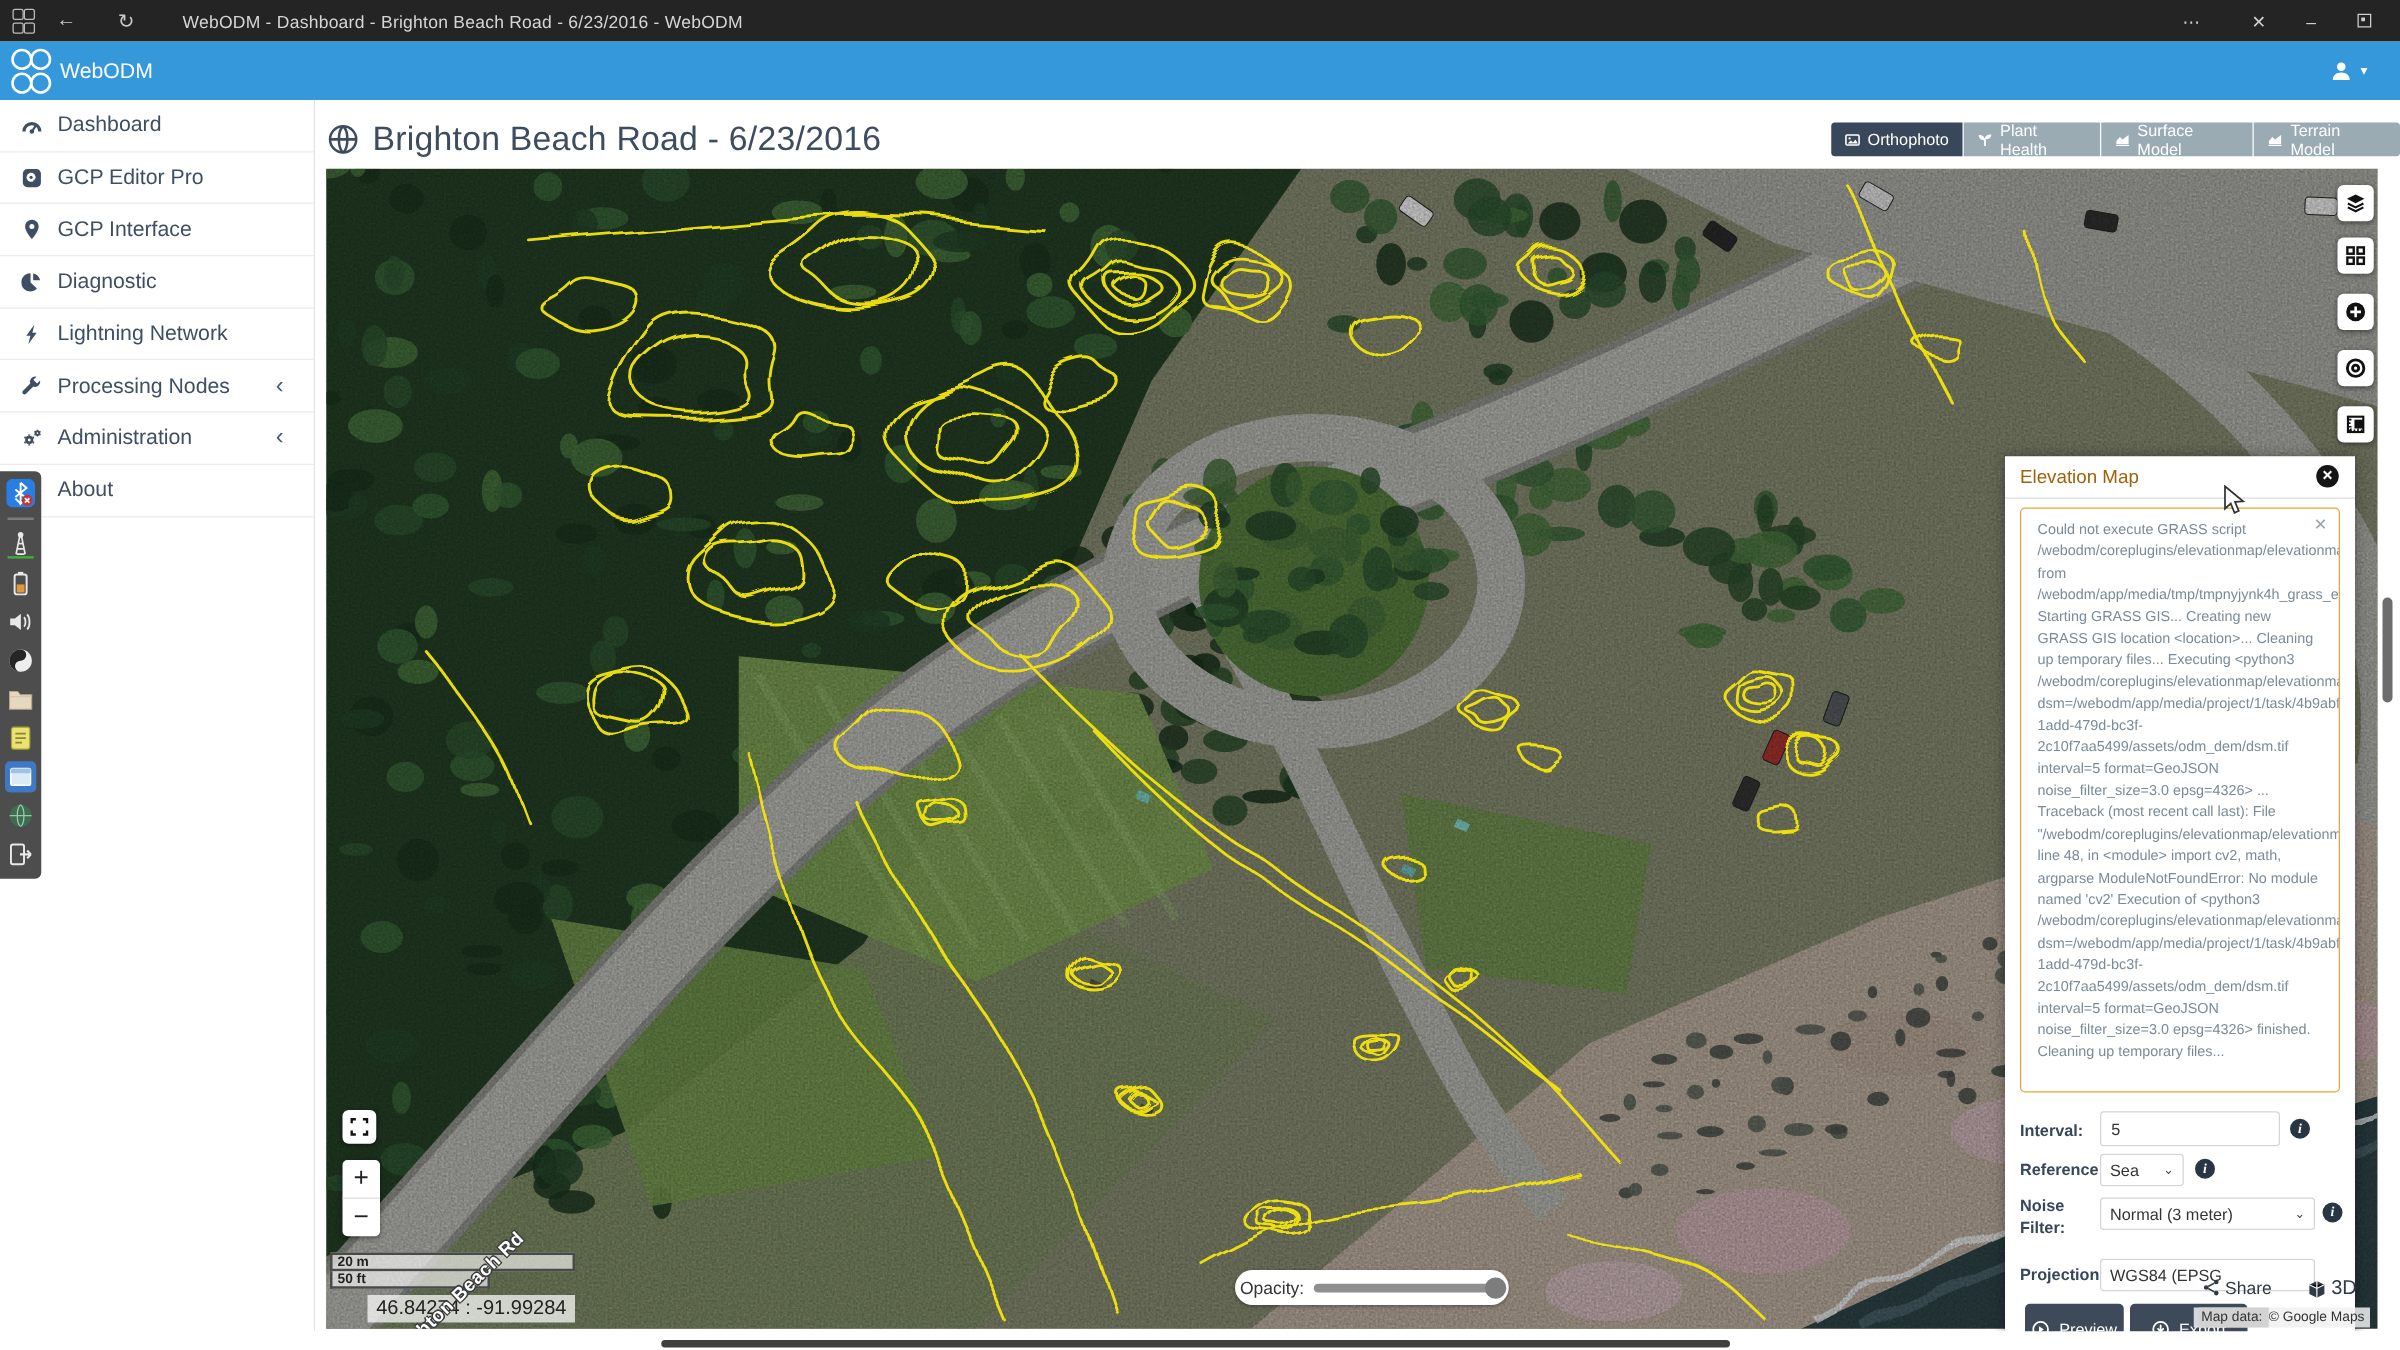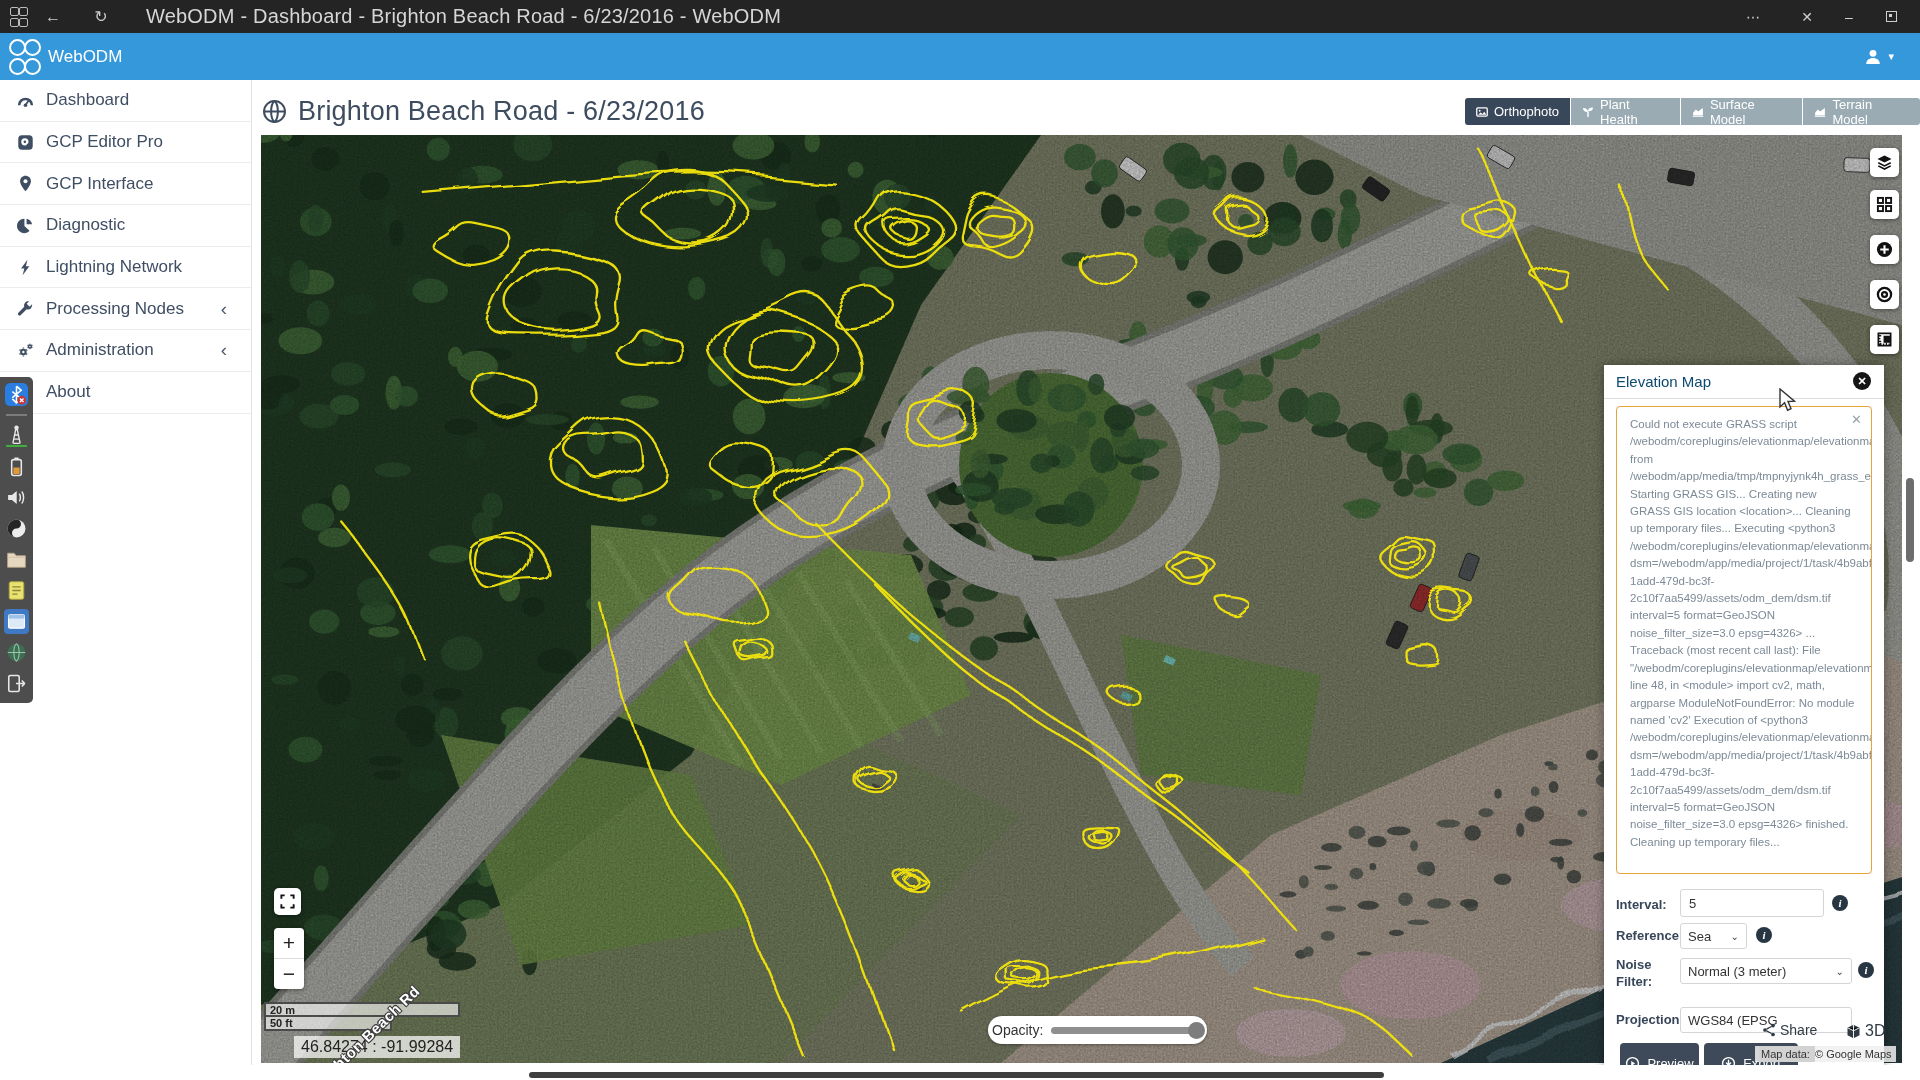--- a/index.html
+++ b/index.html
@@ -6,21 +6,21 @@
   body{width:1920px;height:1080px;position:relative;overflow:hidden;background:#fff;
        font-family:"Liberation Sans",sans-serif;-webkit-font-smoothing:antialiased;}
   .abs{position:absolute;}
 
   
   .browser-bar{left:0;top:0;width:1920px;height:33px;background:#242424;color:#cfcfcf;
     display:flex;align-items:center;z-index:90;}
   .bb-ico{width:34px;text-align:center;font-size:16px;color:#c9c9c9;cursor:default;}
   .bb-grid{display:grid;grid-template-columns:7px 7px;grid-gap:2px;margin:0 10px 0 10px;}
   .bb-grid i{width:7px;height:7px;border:1.6px solid #bdbdbd;border-radius:2px;display:block;}
-  .bb-title{font-size:20px;color:#d6d6d6;margin-left:28px;letter-spacing:.2px;}
+  .bb-title{font-size:14px;color:#d6d6d6;margin-left:28px;letter-spacing:.2px;}
   .bb-right{margin-left:auto;display:flex;align-items:center;gap:0;}
   .bb-btn{width:42px;text-align:center;font-size:14px;color:#d0d0d0;}
   .bb-max{width:9px;height:9px;border:1.5px solid #cfcfcf;display:inline-block;position:relative;}
   .bb-max:after{content:"";position:absolute;left:2px;top:2px;width:3px;height:3px;background:#cfcfcf;}
 
   
   .app-header{left:0;top:33px;width:1920px;height:47px;background:#3598db;z-index:80;
     display:flex;align-items:center;}
   .logo{display:grid;grid-template-columns:13px 13px;grid-gap:2px;margin-left:9px;}
   .logo i{width:13px;height:13px;border:2.6px solid #fff;border-radius:50%;display:block;}
@@ -82,21 +82,21 @@
   .otrack{flex:1;height:7px;background:#8f8f8f;border-radius:4px;position:relative;}
   .oknob{position:absolute;right:-2px;top:-5px;width:17px;height:17px;border-radius:50%;background:#7d7d7d;}
 
   .roadlabel{left:52px;top:945px;transform:rotate(-44deg);transform-origin:0 50%;
     color:#fff;font-size:15px;font-weight:bold;white-space:nowrap;letter-spacing:.5px;
     text-shadow:-1px -1px 0 #3c3c3c,1px -1px 0 #3c3c3c,-1px 1px 0 #3c3c3c,1px 1px 0 #3c3c3c;}
 
   
   .panel{left:1604px;top:365px;width:280px;height:715px;background:#fff;z-index:40;
     box-shadow:0 0 10px rgba(0,0,0,.35);}
-  .panel-title{position:absolute;left:12px;top:8px;font-size:15px;color:#0c4a6e;}
+  .panel-title{position:absolute;left:12px;top:8px;font-size:15px;color:#a16207;}
   .panel-close{position:absolute;right:13px;top:7px;width:18px;height:18px;border-radius:50%;background:#151515;
     color:#fff;font-size:11px;line-height:18px;text-align:center;font-weight:bold;cursor:pointer;}
   .panel-hr{position:absolute;left:0;top:33px;width:280px;border-top:1px solid #ddd;}
   .alert{position:absolute;left:12px;top:41px;width:256px;height:468px;box-sizing:border-box;
     border:1px solid #e8a33d;border-radius:4px;padding:9px 13px;overflow:hidden;
     font-size:11.5px;line-height:17.4px;color:#7c8a97;}
   .alert-x{position:absolute;right:9px;top:4px;color:#9aa4ad;font-size:13px;cursor:pointer;}
 
   .fld-label{position:absolute;left:12px;font-size:13px;font-weight:bold;color:#37465a;width:60px;line-height:17px;}
   .fld-input{position:absolute;left:76px;height:28px;border:1px solid #d5d5d5;border-radius:3px;

